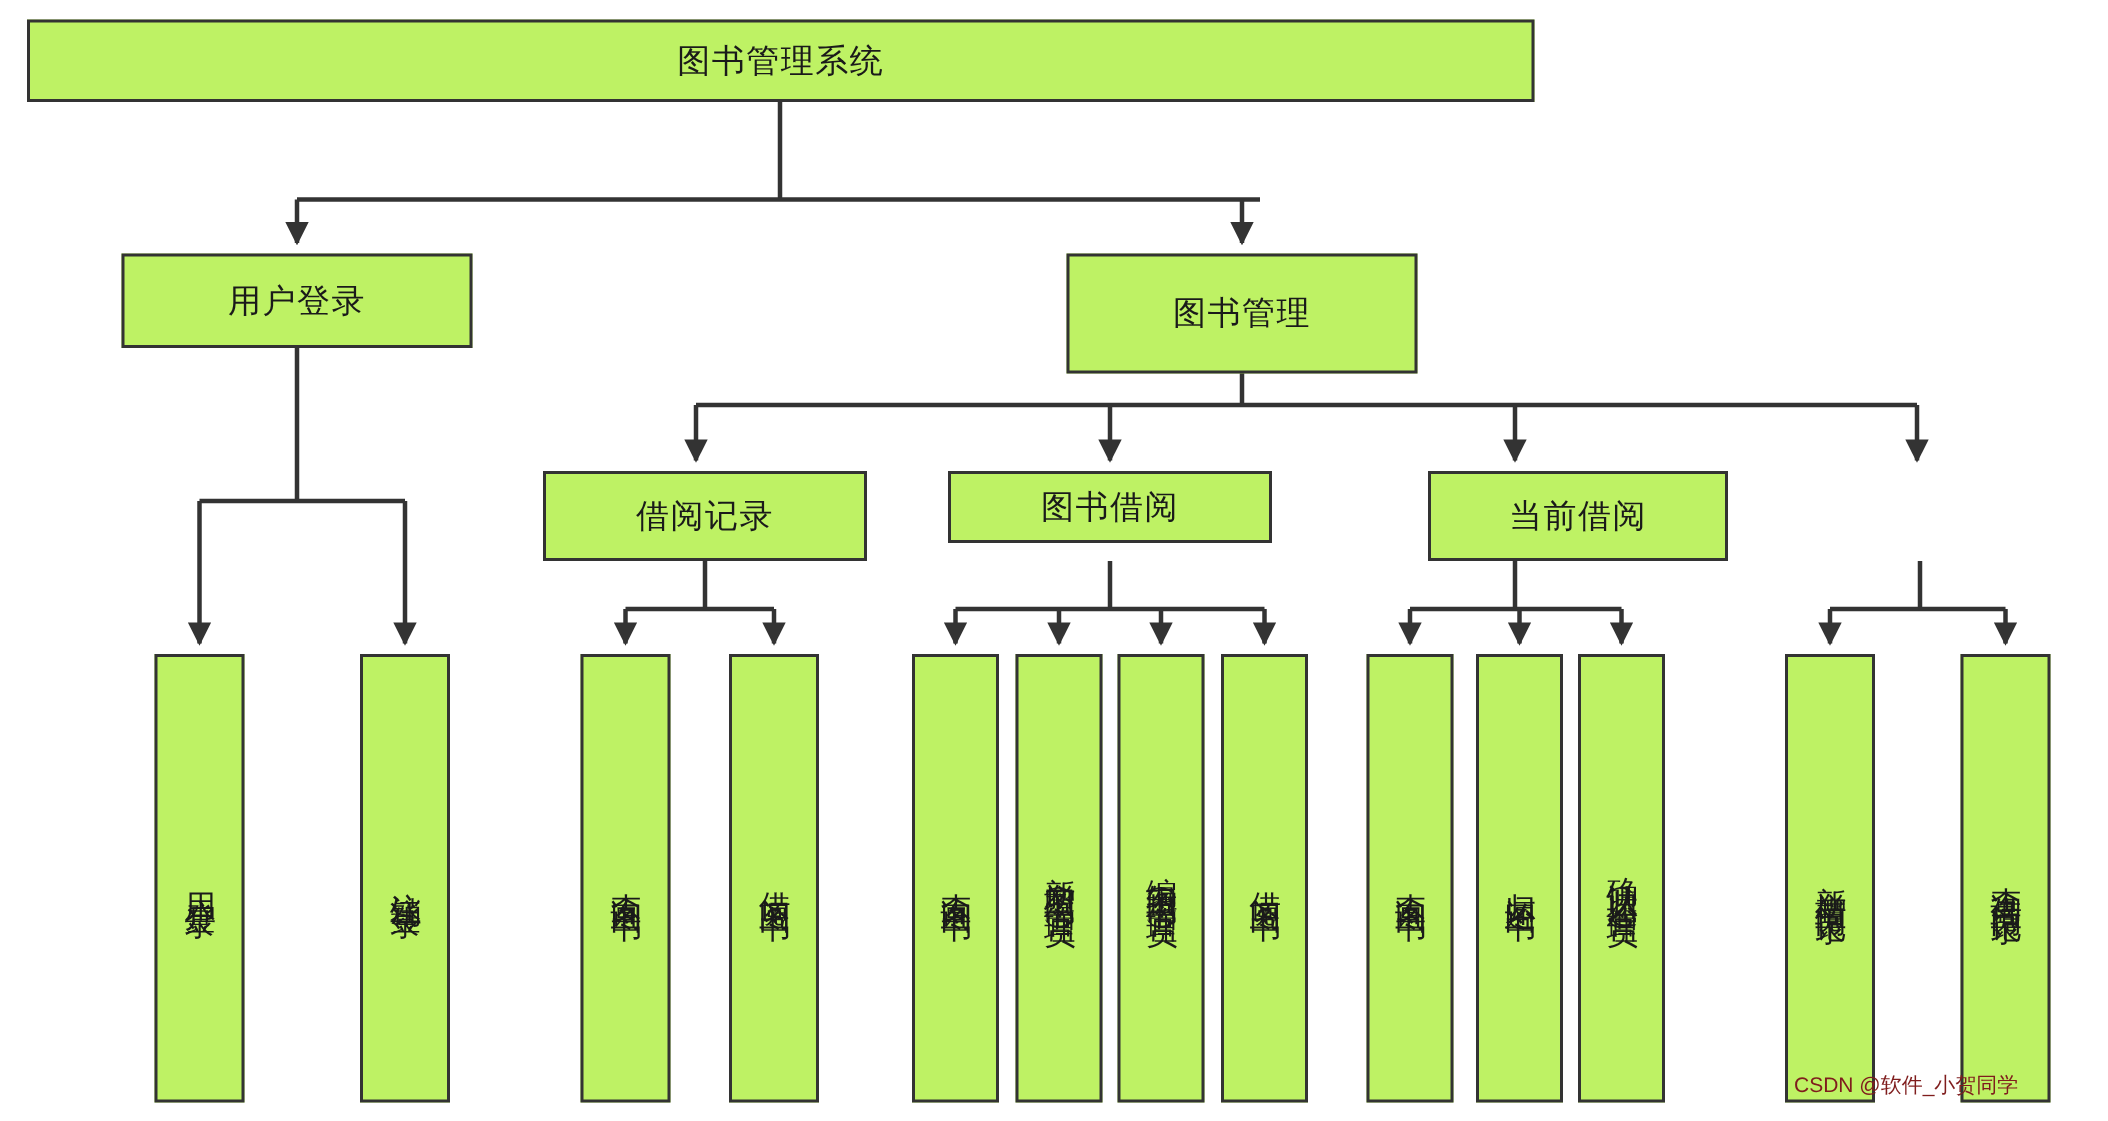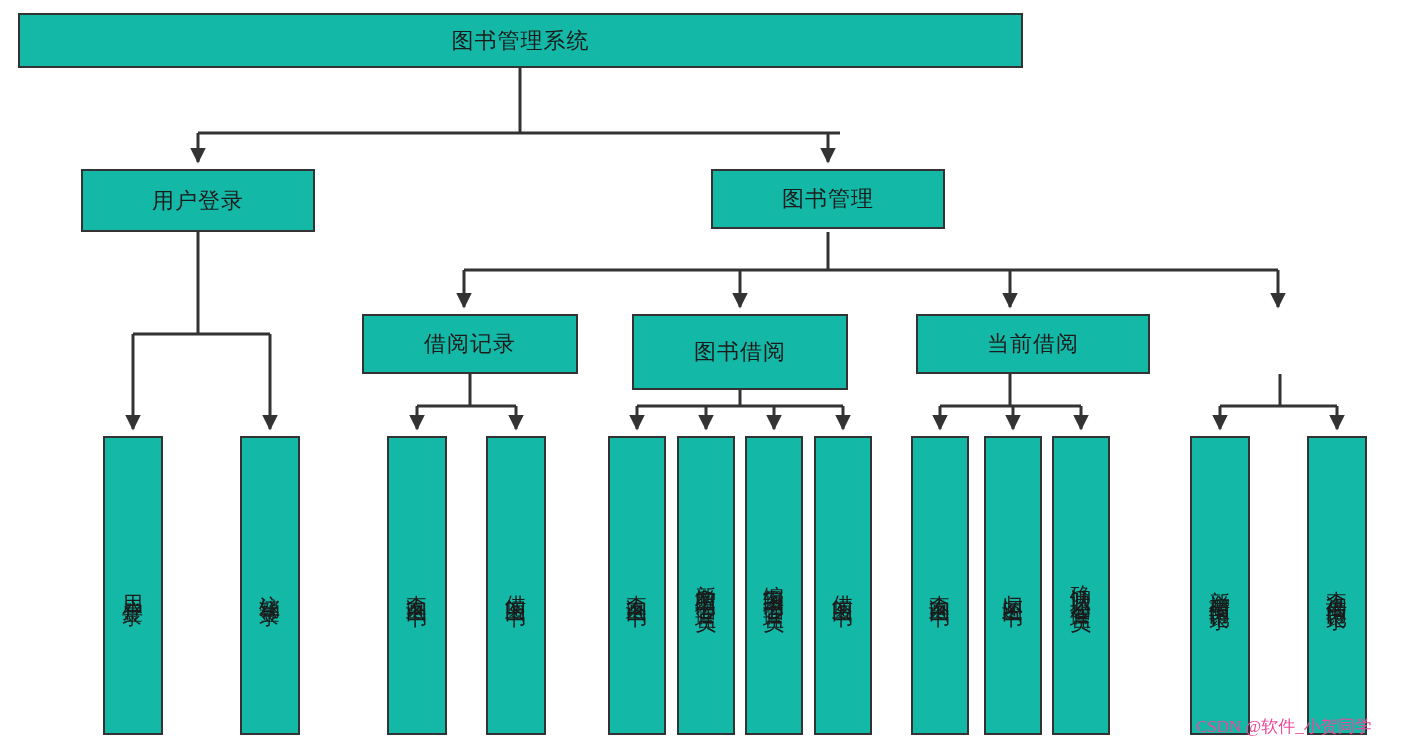--- a/index.html
+++ b/index.html
@@ -20,21 +20,21 @@
     left: 0;
     top: 0;
     width: 1405px;
     height: 747px;
     pointer-events: none;
   }
   .node {
     position: absolute;
     box-sizing: border-box;
     border: 2.5px solid #333333;
-    background: #14b8a6;
+    background: #bef264;
     display: flex;
     align-items: center;
     justify-content: center;
     color: #1a1a1a;
     text-align: center;
   }
   .node.horiz {
     font-size: 22px;
     letter-spacing: 1px;
   }
@@ -44,24 +44,24 @@
     font-size: 21px;
     letter-spacing: 4px;
     line-height: 1;
     padding: 6px 0;
   }
   .node.root {
     font-size: 22px;
   }
   .watermark {
     position: absolute;
-    font-size: 17px;
-    color: #ec4899;
+    font-size: 14px;
+    color: #7f1d1d;
     white-space: nowrap;
-    font-family: Liberation Serif, serif;
+    font-family: Liberation Sans, sans-serif;
   }
 </style>
 </head>
 <body>
 
 <div id="canvas">
 
   <svg class="edges" viewBox="0 0 1405 747" xmlns="http://www.w3.org/2000/svg">
     <defs>
       <marker id="arrow" viewBox="0 0 10 10" refX="9" refY="5" markerWidth="5.2" markerHeight="5.2" orient="auto-start-reverse">
@@ -108,25 +108,25 @@
       <path d="M 1280 374 L 1280 406"></path>
       <path d="M 1220 406 L 1337 406"></path>
       <path d="M 1220 406 L 1220 429" marker-end="url(#arrow)"></path>
       <path d="M 1337 406 L 1337 429" marker-end="url(#arrow)"></path>
     </g>
   </svg>
 
   <div class="node horiz root" style="left:18px;top:13px;width:1005px;height:55px;">图书管理系统</div>
 
   <div class="node horiz" style="left:81px;top:169px;width:234px;height:63px;">用户登录</div>
-  <div class="node horiz" style="left:711px;top:169px;width:234px;height:60px;">图书管理</div>
+  <div class="node horiz" style="left:711px;top:169px;width:234px;height:80px;">图书管理</div>
 
   <div class="node horiz" style="left:362px;top:314px;width:216px;height:60px;">借阅记录</div>
-  <div class="node horiz" style="left:632px;top:314px;width:216px;height:76px;">图书借阅</div>
-  <div class="node horiz" style="left:916px;top:314px;width:234px;height:60px;">当前借阅</div>
+  <div class="node horiz" style="left:632px;top:314px;width:216px;height:48px;">图书借阅</div>
+  <div class="node horiz" style="left:952px;top:314px;width:200px;height:60px;">当前借阅</div>
 
   <div class="node vert" style="left:103px;top:436px;width:60px;height:299px;">用户登录</div>
   <div class="node vert" style="left:240px;top:436px;width:60px;height:299px;">注销登录</div>
 
   <div class="node vert" style="left:387px;top:436px;width:60px;height:299px;">查询图书</div>
   <div class="node vert" style="left:486px;top:436px;width:60px;height:299px;">借阅图书</div>
 
   <div class="node vert" style="left:608px;top:436px;width:58px;height:299px;">查询图书</div>
   <div class="node vert" style="left:677px;top:436px;width:58px;height:299px;">新增图书（管理员）</div>
   <div class="node vert" style="left:745px;top:436px;width:58px;height:299px;">编辑图书（管理员）</div>

